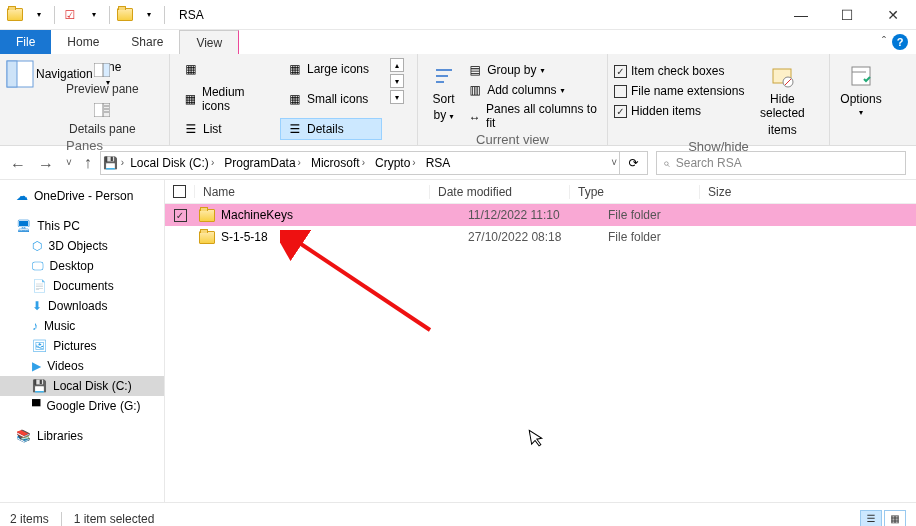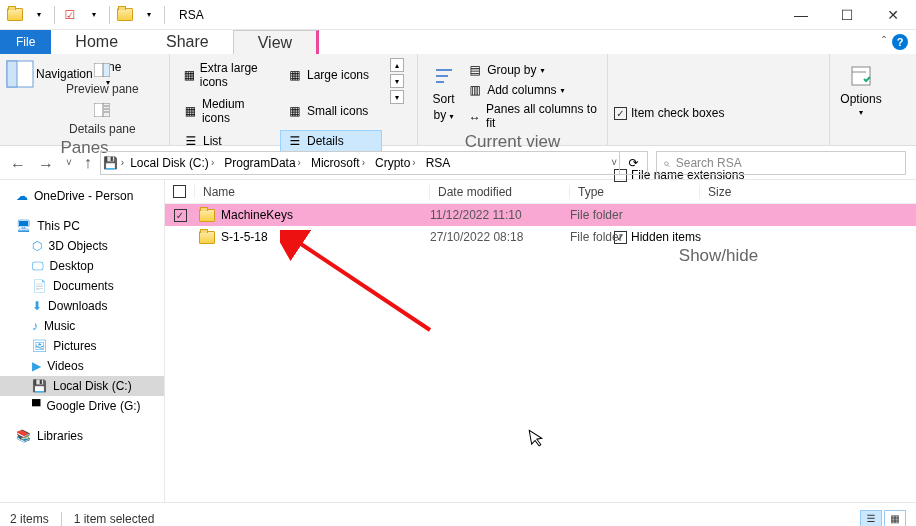--- a/index.html
+++ b/index.html
@@ -10,44 +10,44 @@
     .titlebar .qat { display: flex; align-items: center; padding: 0 4px; gap: 2px; }
     .titlebar .qat-icon { width: 22px; height: 22px; display: flex; align-items: center; justify-content: center; }
     .titlebar .title { margin-left: 8px; font-size: 12px; }
     .titlebar .win-controls { margin-left: auto; display: flex; }
     .titlebar .win-btn { width: 46px; height: 30px; display: flex; align-items: center; justify-content: center; font-size: 14px; color: #333; }
     .titlebar .sep { width: 1px; height: 18px; background: #ccc; margin: 0 2px; }
 
     
     .menu-tabs { height: 24px; display: flex; align-items: stretch; background: #fff; position: relative; }
     .menu-tabs .file-tab { background: #1976d2; color: #fff; padding: 0 16px; display: flex; align-items: center; font-size: 12px; }
-    .menu-tabs .tab { padding: 0 24px; display: flex; align-items: center; color: #333; font-size: 16px; }
-    .menu-tabs .tab.active { background: #f3f3f3; border-top: 1px solid #ccc; border-left: 1px solid #ccc; border-right: 3px solid #ec4899; }
+    .menu-tabs .tab { padding: 0 16px; display: flex; align-items: center; color: #333; font-size: 12px; }
+    .menu-tabs .tab.active { background: #f3f3f3; border-top: 1px solid #ccc; border-left: 1px solid #ccc; border-right: 1px solid #ec4899; }
     .menu-tabs .expand { margin-left: auto; padding: 0 8px; display: flex; align-items: center; gap: 6px; }
     .help-icon { width: 16px; height: 16px; border-radius: 50%; background: #0078d7; color: #fff; display: flex; align-items: center; justify-content: center; font-size: 11px; font-weight: bold; }
 
     
     .ribbon { height: 92px; background: #f3f3f3; border-bottom: 1px solid #ddd; display: flex; }
     .ribbon-group { border-right: 1px solid #ddd; display: flex; flex-direction: column; padding: 4px 6px 0; }
     .ribbon-group-body { flex: 1; display: flex; align-items: flex-start; gap: 4px; }
-    .ribbon-group-label { text-align: center; font-size: 17px; color: #666; padding: 2px 0 4px; }
+    .ribbon-group-label { text-align: center; font-size: 13px; color: #666; padding: 2px 0 4px; }
     .nav-pane-btn { display: flex; align-items: center; width: 56px; gap: 2px; font-size: 11px; text-align: center; line-height: 1.2; }
     .pane-opts { display: flex; flex-direction: column; gap: 6px; padding-top: 4px; }
     .pane-opt { display: flex; align-items: center; gap: 4px; font-size: 11px; color: #333; flex-direction: column; }
     .layout-list { display: flex; flex-direction: column; gap: 2px; }
     .layout-row { display: flex; gap: 2px; }
     .layout-item { display: flex; align-items: center; gap: 4px; padding: 2px 6px; font-size: 11px; width: 102px; border: 1px solid transparent; }
     .layout-item.selected { background: #cce8ff; border: 1px solid #99d1ff; }
     .layout-nav { display: flex; flex-direction: column; justify-content: center; gap: 2px; padding-left: 4px; }
     .layout-nav-btn { width: 14px; height: 14px; border: 1px solid #adadad; display: flex; align-items: center; justify-content: center; font-size: 8px; background: #fff; }
     .sort-btn { display: flex; flex-direction: column; align-items: center; width: 42px; gap: 2px; font-size: 11px; text-align: center; line-height: 1.2; padding-top: 4px; }
     .cv-opts { display: flex; flex-direction: column; gap: 4px; padding-top: 4px; }
     .cv-opt { display: flex; align-items: center; gap: 4px; font-size: 11px; }
     .sh-col { display: flex; flex-direction: column; gap: 6px; padding-top: 6px; }
-    .sh-opt { display: flex; align-items: center; gap: 4px; font-size: 11px; margin-top: 42px; }
+    .sh-opt { display: flex; align-items: center; gap: 4px; font-size: 11px; }
     .hide-btn, .opt-btn { display: flex; flex-direction: column; align-items: center; width: 68px; gap: 2px; font-size: 11px; text-align: center; line-height: 1.2; padding-top: 4px; }
     .opt-btn { width: 50px; }
     .small-icon { width: 16px; height: 16px; display: inline-flex; align-items: center; justify-content: center; }
     .check { width: 13px; height: 13px; border: 1px solid #333; display: inline-flex; align-items: center; justify-content: center; font-size: 10px; }
     .check.checked::after { content: "✓"; color: #333; }
 
     
     .addr-row { height: 34px; display: flex; align-items: center; padding: 0 10px; gap: 8px; border-bottom: 1px solid #e8e8e8; }
     .nav-arrows { display: flex; align-items: center; gap: 12px; color: #555; }
     .nav-arrow { font-size: 16px; color: #555; }
@@ -66,21 +66,21 @@
     .tree-blank { height: 10px; }
     .file-area { flex: 1; display: flex; flex-direction: column; }
     .col-headers { height: 24px; display: flex; align-items: center; border-bottom: 1px solid #eee; font-size: 12px; color: #444; }
     .col-h { padding: 0 8px; border-right: 1px solid #eee; }
     .col-check { width: 30px; display: flex; justify-content: center; }
     .file-rows { flex: 1; }
     .file-row { height: 22px; display: flex; align-items: center; font-size: 12px; }
     .file-row.selected { background: #f9a8d4; }
     .fc-check { width: 30px; display: flex; justify-content: center; }
     .fc-name { width: 235px; display: flex; align-items: center; gap: 6px; padding-left: 4px; }
-    .fc-date { width: 140px; color: #555; }
+    .fc-date { width: 140px; color: #555; margin-left: 38px; }
     .fc-type { width: 130px; color: #555; }
     .fc-size { width: 80px; }
     .folder-icon { width: 16px; height: 13px; background: linear-gradient(#ffe9a6, #f8d046); border: 1px solid #d4a016; border-radius: 1px; position: relative; }
     .folder-icon::before { content: ""; position: absolute; top: -3px; left: 0; width: 6px; height: 3px; background: #f8d775; border: 1px solid #d4a016; border-bottom: none; border-radius: 1px 1px 0 0; }
 
     
     .statusbar { height: 32px; border-top: 1px solid #e8e8e8; display: flex; align-items: center; padding: 0 10px; font-size: 12px; color: #333; gap: 12px; }
     .status-sep { width: 1px; height: 14px; background: #ccc; }
     .view-toggles { margin-left: auto; display: flex; gap: 2px; }
     .vt { width: 22px; height: 18px; border: 1px solid #99c9ef; display: flex; align-items: center; justify-content: center; font-size: 10px; }
@@ -179,21 +179,20 @@
     </div>
     <div class="ribbon-group-label">Panes</div>
   </div>
 
   <div class="ribbon-group" style="width:248px">
     <div class="ribbon-group-body">
       <div class="layout-list">
         <div class="layout-row">
           <div class="layout-item">
               <span class="small-icon">▦</span>
-              <span>Extra large icons</span>
             </div>
           <div class="layout-item">
               <span class="small-icon">▦</span>
               <span>Large icons</span>
             </div>
         </div>
         <div class="layout-row">
           <div class="layout-item">
               <span class="small-icon">▦</span>
               <span>Medium icons</span>
@@ -263,20 +262,31 @@
             <span>Item check boxes</span>
           </div>
         <div class="sh-opt">
             <span class="check"></span>
             <span>File name extensions</span>
           </div>
         <div class="sh-opt">
             <span class="check checked"></span>
             <span>Hidden items</span>
           </div>
+      </div>
+      <div class="hide-btn">
+        <div class="small-icon" style="width:28px;height:28px">
+            <svg width="24" height="24">
+              <rect x="3" y="5" width="18" height="14" fill="#fdf0c8" stroke="#caa43f"></rect>
+              <circle cx="18" cy="18" r="5" fill="#fff" stroke="#888"></circle>
+              <line x1="15" y1="21" x2="21" y2="15" stroke="#d33"></line>
+            </svg>
+          </div>
+        <span>Hide selected</span>
+        <span>items</span>
       </div>
     </div>
     <div class="ribbon-group-label">Show/hide</div>
   </div>
 
   <div class="ribbon-group" style="border-right:none;flex:1">
     <div class="ribbon-group-body">
       <div class="opt-btn">
         <div class="small-icon" style="width:28px;height:28px">
             <svg width="24" height="24">

